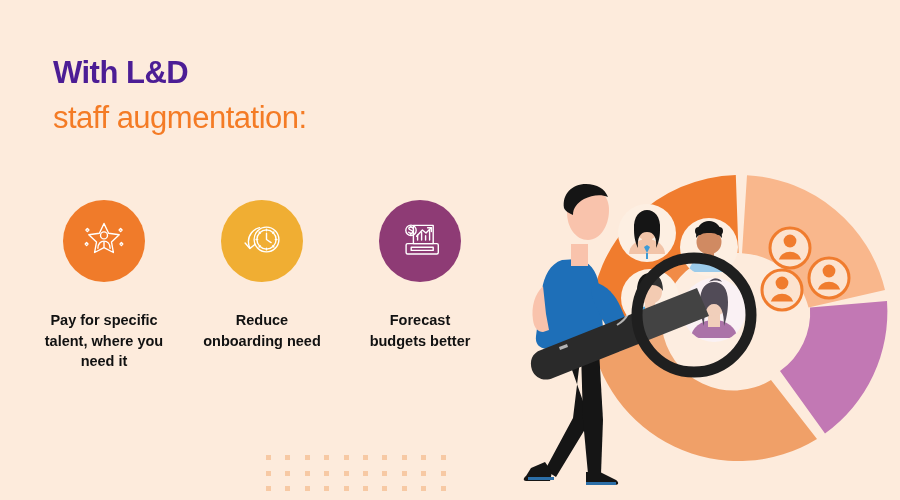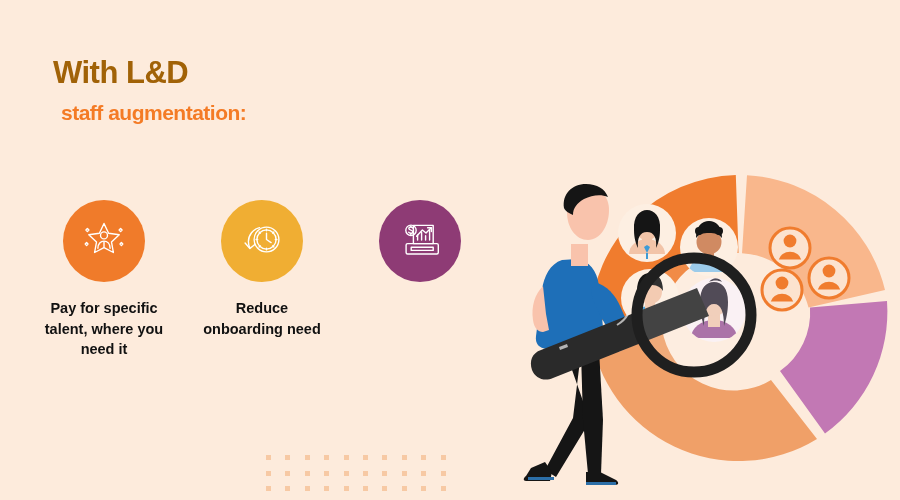--- a/index.html
+++ b/index.html
@@ -25,32 +25,32 @@
   
   #headline {
     position: absolute;
     left: 53px;
     top: 57px;
     width: 430px;
   }
   .head-line1 {
     font-size: 31px;
     font-weight: bold;
-    color: #a16207;
+    color: #4c1d95;
     letter-spacing: -0.5px;
     line-height: 1.0;
     margin: 0 0 14px 0;
   }
   .head-line2 {
-    font-size: 21px;
-    font-weight: bold;
+    font-size: 31px;
+    font-weight: normal;
     color: #F47B25;
     letter-spacing: -0.5px;
     line-height: 1.0;
-    margin: 8px;
+    margin: 0;
   }
 
   
   #benefits {
     position: absolute;
     left: 25px;
     top: 200px;
     width: 475px;
     display: flex;
     flex-direction: row;
@@ -65,21 +65,21 @@
   .benefit-circle {
     width: 82px;
     height: 82px;
     border-radius: 50%;
     display: flex;
     align-items: center;
     justify-content: center;
     flex: none;
   }
   .benefit-label {
-    margin-top: 16px;
+    margin-top: 28px;
     font-size: 14.5px;
     font-weight: bold;
     color: #111111;
     text-align: center;
     line-height: 1.42;
     width: 150px;
     white-space: pre-line;
   }
 
   
@@ -166,20 +166,22 @@
             <path d="M21.6 22.2 L27.4 16.0 L31.0 19.0 L36.2 13.8"></path>
             <path d="M32.6 13.8 H36.4 V17.5"></path>
             <circle cx="16.0" cy="16.3" r="5.2"></circle>
             <path d="M17.8 14.0 c-0.6 -0.7 -1.3 -1.0 -2.1 -1.0 c-1.1 0 -1.9 0.6 -1.9 1.5 c0 2.0 4.0 1.1 4.0 3.2 c0 1.0 -0.9 1.6 -2.0 1.6 c-0.9 0 -1.7 -0.4 -2.2 -1.1"></path>
             <path d="M15.8 11.9 v0.9 M15.8 19.5 v0.9"></path>
             <path d="M12.6 29.6 H41.8 a1.5 1.5 0 0 1 1.5 1.5 V38.5 a1.5 1.5 0 0 1 -1.5 1.5 H12.6 a1.5 1.5 0 0 1 -1.5 -1.5 V31.1 a1.5 1.5 0 0 1 1.5 -1.5 Z"></path>
             <path d="M16.2 33.2 H38.2 V36.4 H16.2 Z"></path>
           </svg>
         </span>
       </div>
+      <div class="benefit-label">Forecast
+budgets better</div>
     </div>
 
   </div>
 
   <div id="dot-grid">
     <span class="grid-dot"></span>
       <span class="grid-dot"></span>
       <span class="grid-dot"></span>
       <span class="grid-dot"></span>
       <span class="grid-dot"></span>

